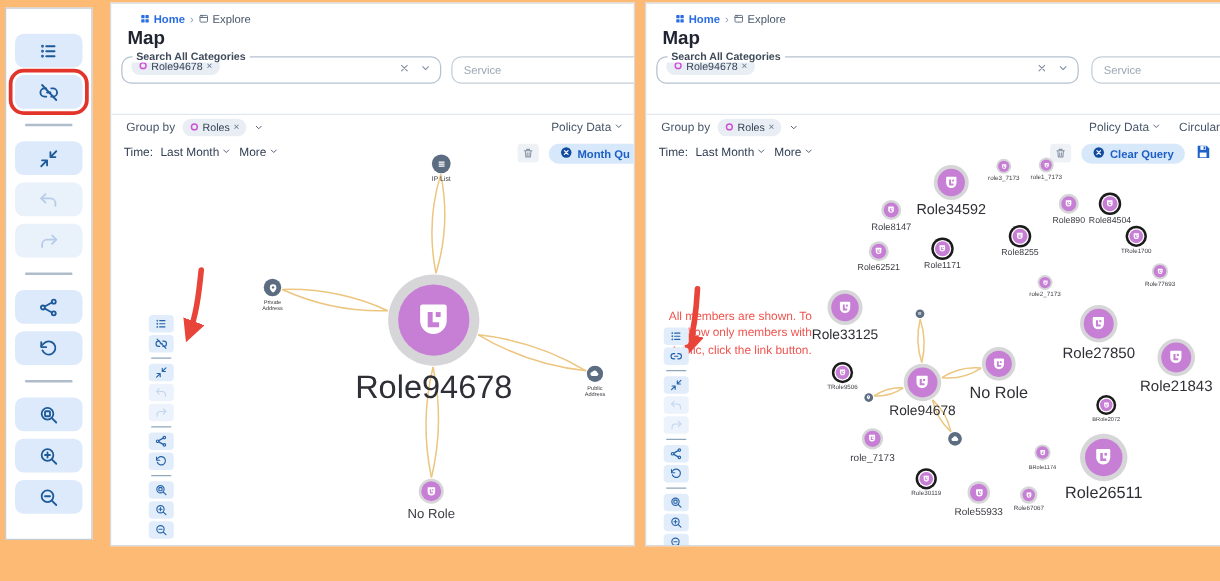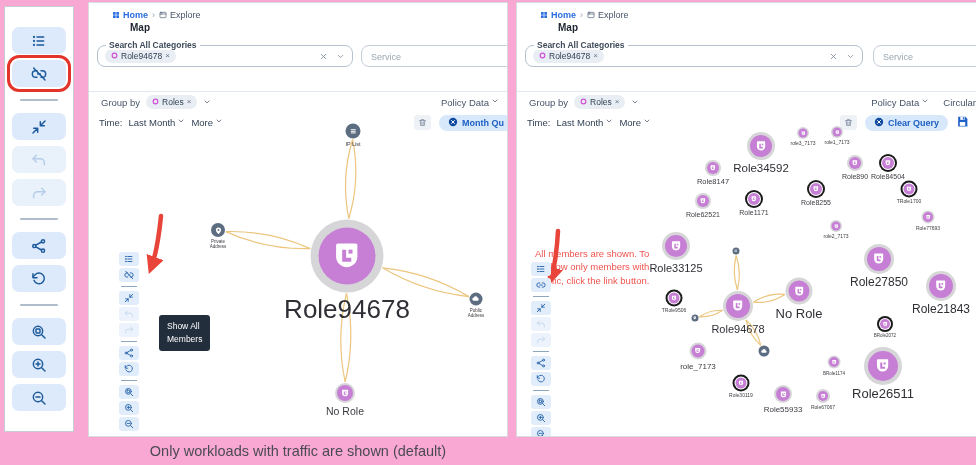--- a/index.html
+++ b/index.html
@@ -1,16 +1,16 @@
 <!DOCTYPE html>
 <html><head>
 <meta charset="utf-8">
 <style>
   html,body{margin:0;padding:0;background:#fff;}
-  .stage{position:relative;width:976px;height:465px;background:#f9a8d4;
+  .stage{position:relative;width:976px;height:465px;background:#fdba74;
          font-family:"Liberation Sans",sans-serif;overflow:hidden;color:#334155;}
   .stage *{box-sizing:border-box;}
 
   
   .big-toolbar{position:absolute;left:4px;top:6px;width:70px;height:426px;background:#fff;
                border:1px solid #c5ccd4;display:flex;flex-direction:column;align-items:center;
                padding-top:20px;gap:6px;}
   .tb-btn{width:54px;height:27px;border:none;border-radius:7px;background:#ddeafc;color:#1c5a99;
           display:flex;align-items:center;justify-content:center;padding:0;cursor:pointer;}
   .tb-btn svg{width:16px;height:16px;}
@@ -25,24 +25,24 @@
 
   .bc{position:absolute;top:7px;left:23px;display:flex;align-items:center;gap:4px;
       font-size:9px;color:#475569;}
   .bc .ic{display:inline-flex;}
   .bc .ic svg{width:8px;height:8px;}
   .bc-home{color:#2a6de0;font-weight:bold;display:flex;align-items:center;gap:3px;cursor:pointer;}
   .bc-sep{color:#94a3b8;}
   .bc-explore{color:#475569;display:flex;align-items:center;gap:3px;cursor:pointer;}
   .bc-explore .ic{color:#5b6b7f;}
 
-  .page-title{position:absolute;top:19px;left:41px;font-size:10px;font-weight:bold;color:#1f2430;}
+  .page-title{position:absolute;top:19px;left:13px;font-size:15px;font-weight:bold;color:#1f2430;}
 
   .search-fieldset{position:absolute;top:42px;left:8px;height:22px;border:1px solid #b6c2cf;
-                   border-radius:8px;display:flex;align-items:center;padding:0 7px;gap:4px;background:#fff;}
+                   border-radius:8px;display:flex;align-items:flex-start;padding:0 7px;gap:4px;background:#fff;}
   .panel-left  .search-fieldset{width:256px;}
   .panel-right .search-fieldset{width:338px;}
   .legend{position:absolute;top:-5px;left:8px;background:#fff;padding:0 3px;font-size:8.5px;
           font-weight:bold;color:#3f4b5a;line-height:1;}
   .chip{display:inline-flex;align-items:center;gap:3px;height:14px;border-radius:7px;background:#e9eef4;
         padding:0 6px;font-size:8.5px;color:#334155;cursor:pointer;}
   .chip .ic svg{width:7px;height:7px;}
   .chip-x{color:#64748b;font-size:8px;cursor:pointer;line-height:1;}
   .sf-right{margin-left:auto;display:flex;align-items:center;gap:8px;color:#7d8b9b;}
   .sf-right .ic svg{width:9px;height:9px;}
@@ -411,22 +411,20 @@
           </button>
           <button class="mini-btn">
             <span class="ic" style="display:flex">
               <svg viewBox="0 0 24 24" fill="none" stroke="currentColor" stroke-width="2.2" stroke-linecap="round" stroke-linejoin="round">
                 <circle cx="10.5" cy="10.5" r="7"></circle>
                 <path d="M16 16l5 5M7.5 10.5h6"></path>
               </svg>
             </span>
           </button>
         </div>
-      <div class="tooltip">Show All
-Members</div>
     <div class="node" style="left: 264px; top: 22px; width: 15px; height: 15px; background: rgb(93, 109, 129);">
           <svg viewBox="0 0 24 24" fill="none" stroke="#fff" stroke-width="2.4" stroke-linecap="round">
             <path d="M7 8h10M7 12h10M7 16h10"></path>
           </svg>
         </div>
         <div class="node-label" style="left: 264px; top: 31.5px; font-size: 5.5px;">IP List</div>
         <div class="node" style="left: 129px; top: 121px; width: 14px; height: 14px; background: rgb(93, 109, 129);">
           <svg viewBox="0 0 24 24">
             <path d="M12 22s-7-6-7-11a7 7 0 1 1 14 0c0 5-7 11-7 11z" fill="#fff"></path>
             <circle cx="12" cy="10.5" r="2.6" fill="#5d6d81"></circle>
@@ -902,14 +900,13 @@
           </svg>
         </div>
         <div class="node" style="left: 247px; top: 242px; width: 11px; height: 11px; background: rgb(93, 109, 129);">
           <svg viewBox="0 0 24 24">
             <path d="M7 18a4.5 4.5 0 0 1-.4-9A6 6 0 0 1 18 10.2 4 4 0 0 1 17.5 18z" fill="#fff"></path>
           </svg>
         </div>
       </div>
   </section>
 
-  <div class="caption caption-left">Only workloads with traffic are shown (default)</div>
 </div>
 
 </body></html>

